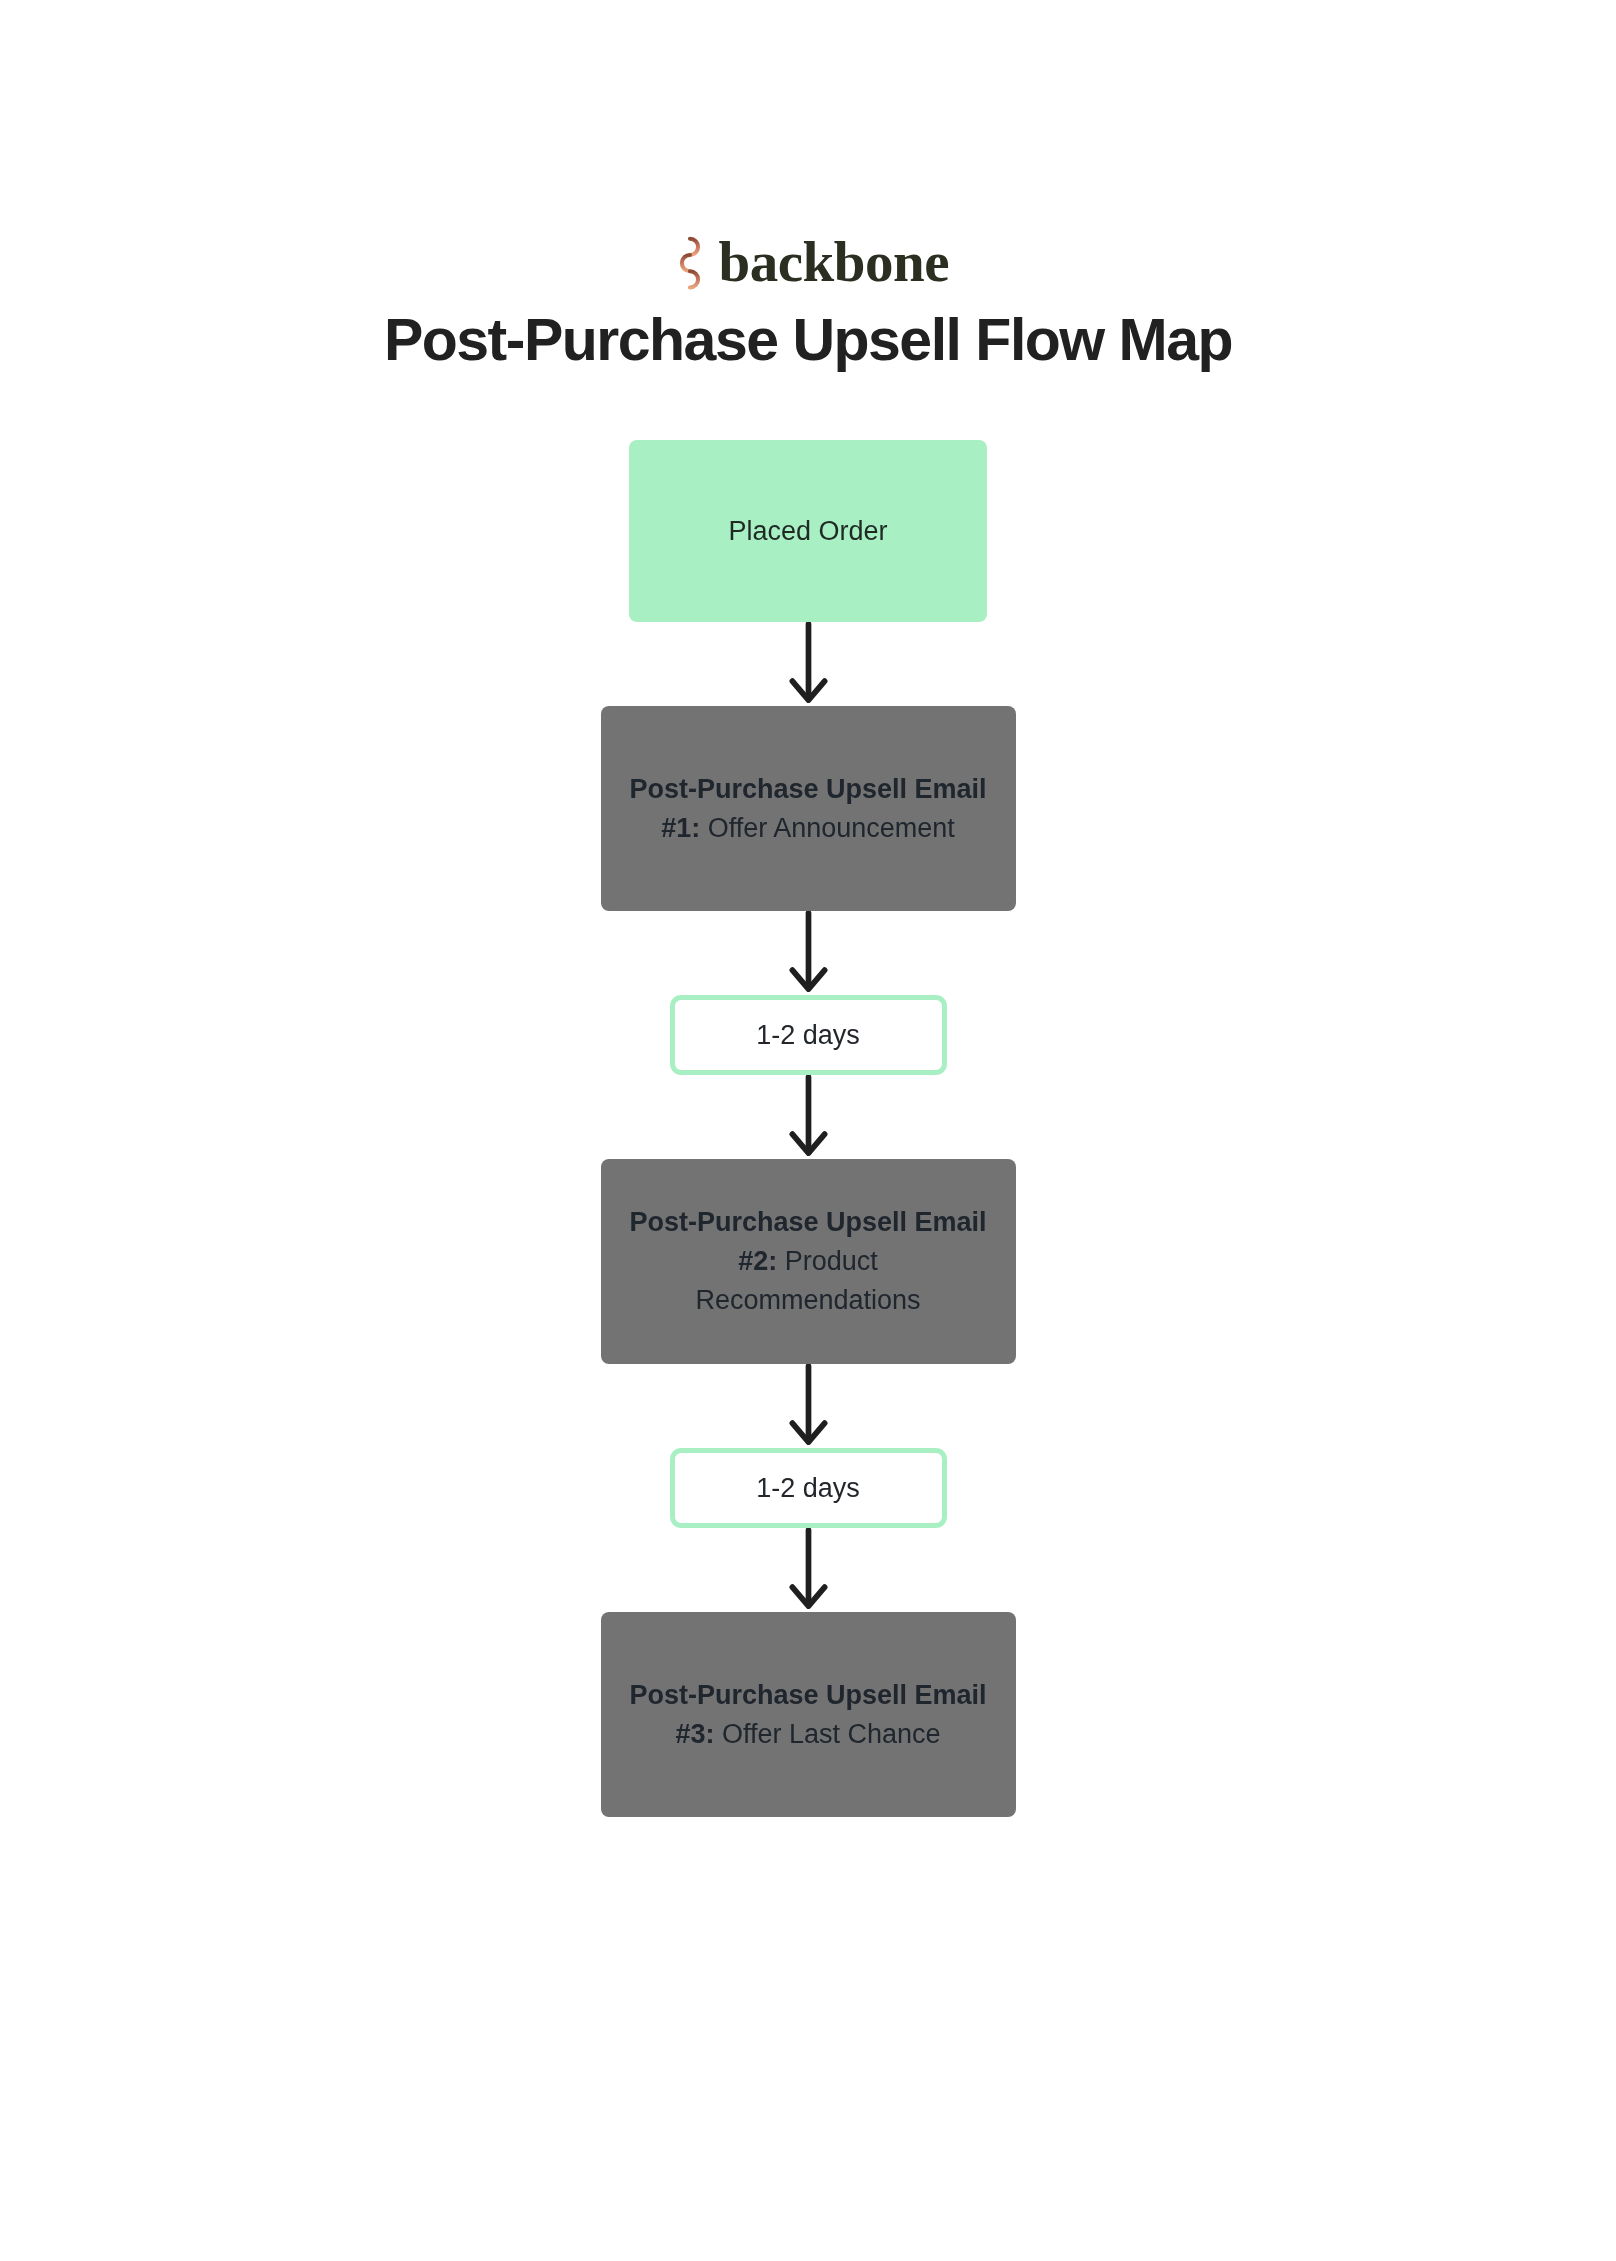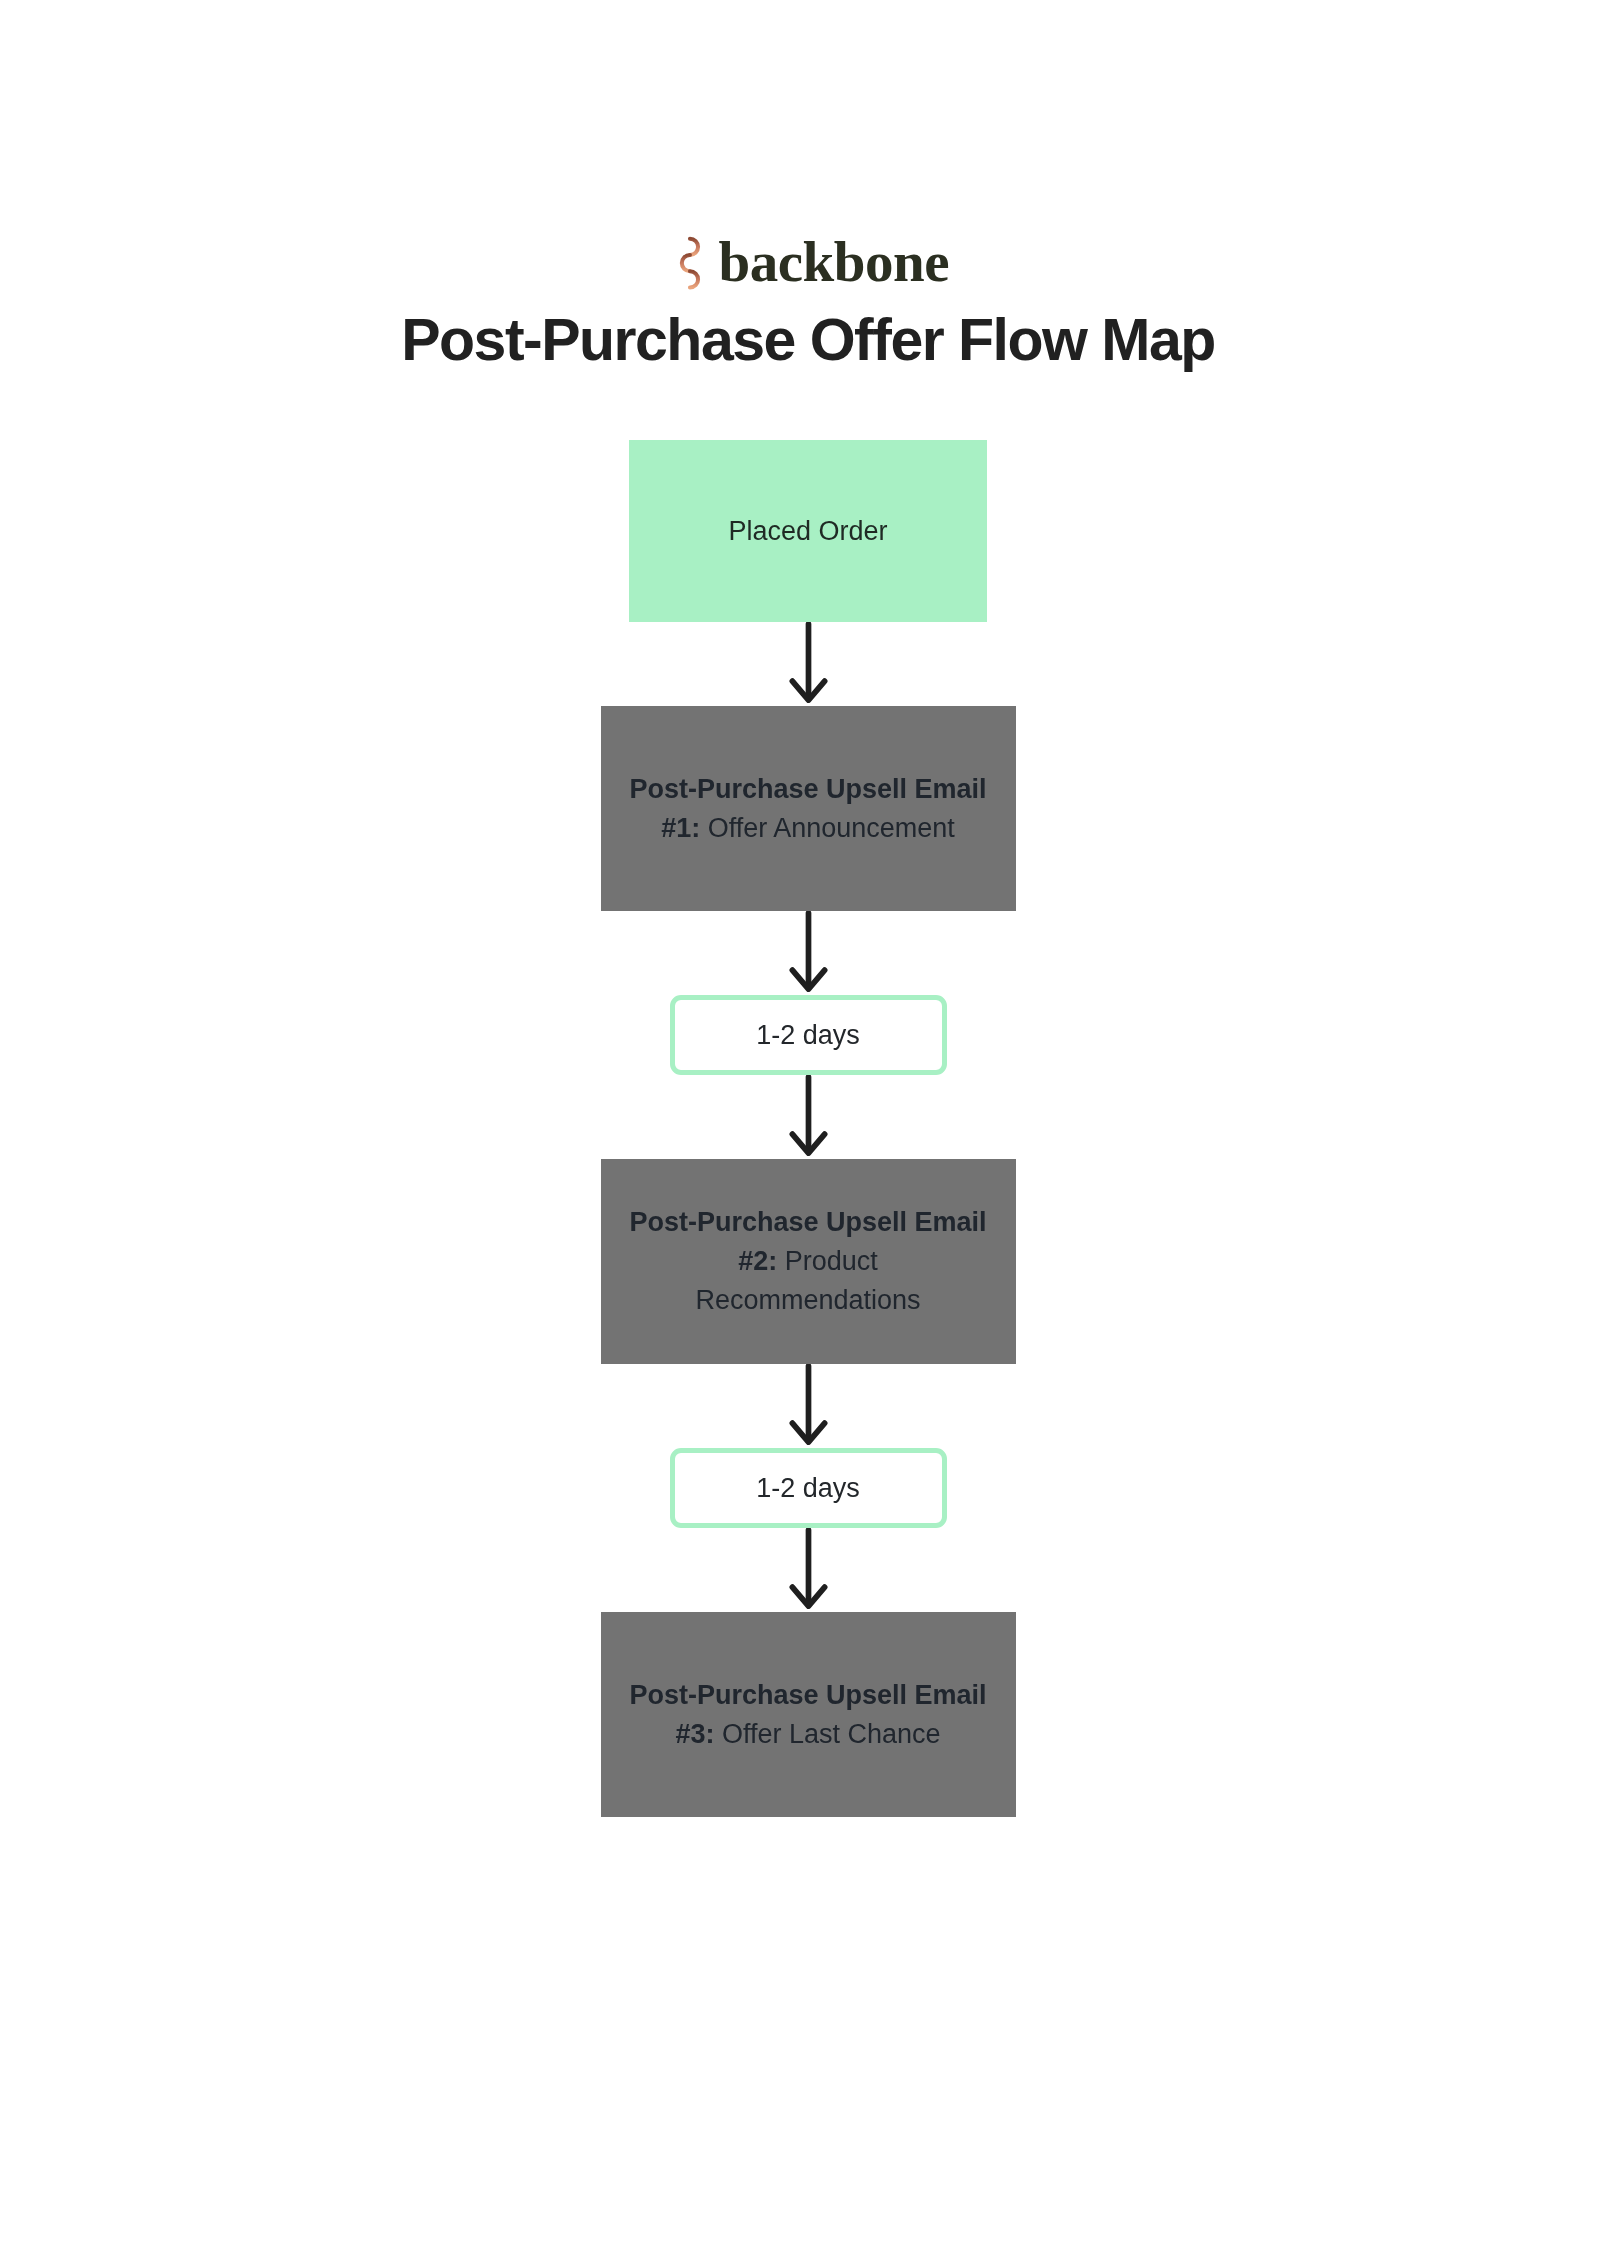--- a/index.html
+++ b/index.html
@@ -69,21 +69,21 @@
     flex-direction: column;
     align-items: center;
   }
 
   .node {
     box-sizing: border-box;
     display: flex;
     align-items: center;
     justify-content: center;
     text-align: center;
-    border-radius: 0;
+    border-radius: 8px;
   }
 
   .node-start {
     width: 358px;
     min-height: 182px;
     background: #a8f0c4;
     color: #1f2a24;
     font-size: 27px;
     line-height: 1.35;
     font-weight: 400;
@@ -147,21 +147,21 @@
           <line x1="24" y1="6" x2="24" y2="58"></line>
           <path d="M24 6 a8.5 8.5 0 1 1 0 17 L24 23"></path>
           <path d="M24 23 a8.5 8.5 0 1 0 0 17 L24 40"></path>
           <path d="M24 40 a8.5 8.5 0 1 1 0 17 L24 57"></path>
         </g>
       </svg>
     </span>
     <span class="brand-word">backbone</span>
   </div>
 
-  <div class="page-title">Post-Purchase Offer Flow Map</div>
+  <div class="page-title">Post-Purchase Upsell Flow Map</div>
 
   <div class="flow">
 
     <div class="node node-start">
       <span>Placed Order</span>
     </div>
 
     <span class="connector">
       <svg viewBox="0 0 60 88" xmlns="http://www.w3.org/2000/svg" aria-hidden="true">
         <line x1="30" y1="2" x2="30" y2="78" stroke="#1f1f1f" stroke-width="6" stroke-linecap="round"></line>

